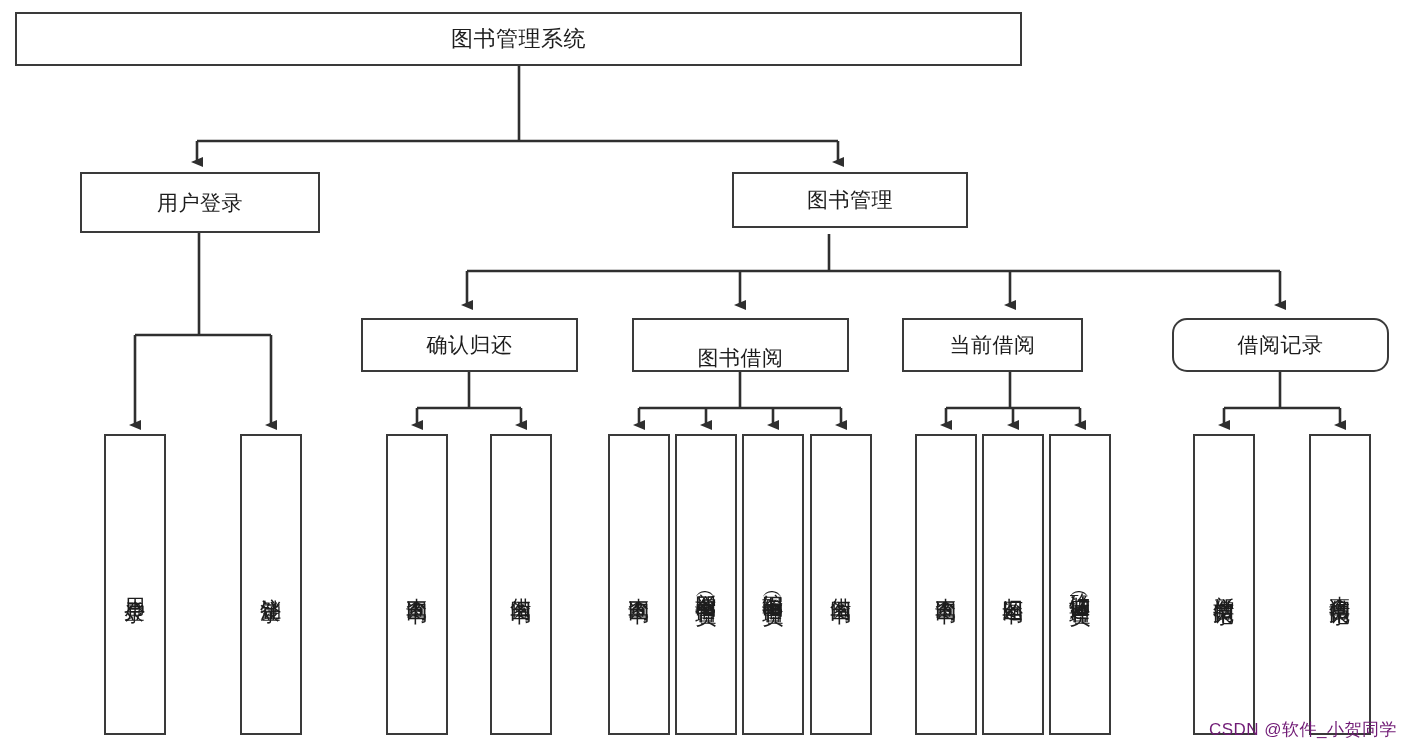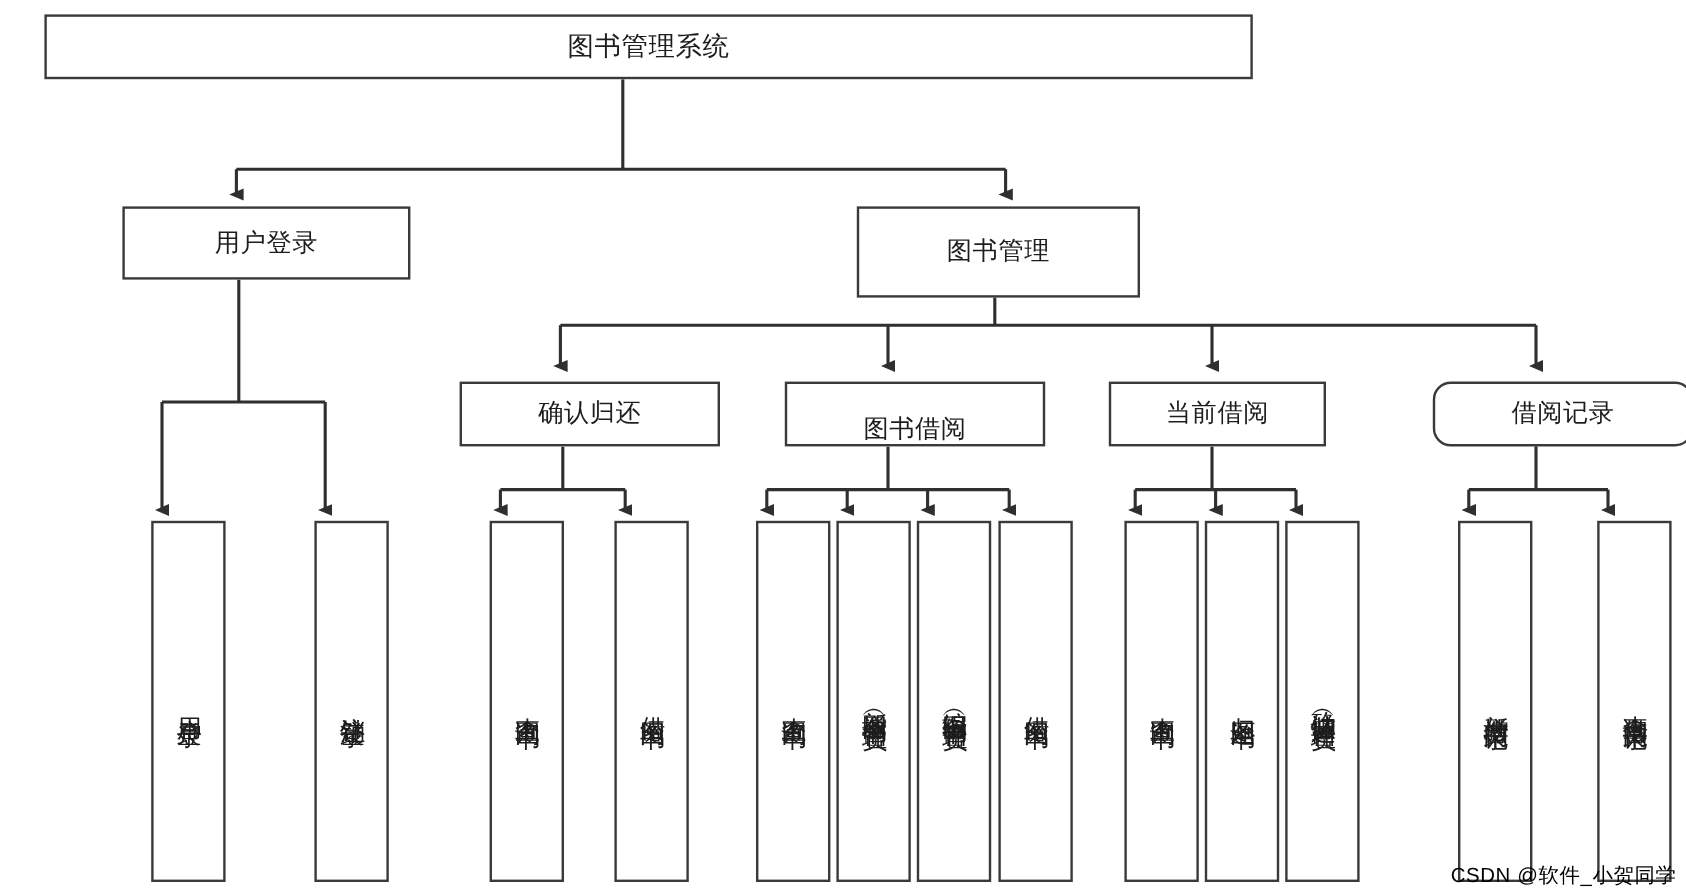--- a/index.html
+++ b/index.html
@@ -27,21 +27,20 @@
   .node {
     position: absolute;
     box-sizing: border-box;
     border: 2px solid #3a3a3a;
     background: #ffffff;
     display: flex;
     align-items: center;
     justify-content: center;
     color: #1d1d1d;
     z-index: 5;
-    margin-left: 22px;
   }
   .node .label {
     display: block;
     text-align: center;
     line-height: 1.12;
     letter-spacing: 0.5px;
   }
   .node.horizontal .label {
     writing-mode: horizontal-tb;
     font-size: 21px;
@@ -51,21 +50,21 @@
     text-orientation: upright;
     font-size: 21px;
     letter-spacing: 2px;
   }
   .node.root .label { font-size: 22px; }
   .watermark {
     position: absolute;
     right: 8px;
     bottom: 6px;
     font-size: 17px;
-    color: #000000;
+    color: #701a75;
     z-index: 9;
     white-space: nowrap;
     letter-spacing: 0.5px;
   }
 </style>
 </head>
 <body>
 
 <div id="canvas">
 
@@ -119,21 +118,21 @@
     </g>
   </svg>
 
   <div class="node horizontal root" style="left:15px; top:12px; width:1007px; height:54px;">
     <span class="label">图书管理系统</span>
   </div>
 
   <div class="node horizontal" style="left:80px; top:172px; width:240px; height:61px;">
     <span class="label">用户登录</span>
   </div>
-  <div class="node horizontal" style="left:692px; top:172px; width:236px; height:76px;">
+  <div class="node horizontal" style="left:732px; top:172px; width:236px; height:56px;">
     <span class="label">图书管理</span>
   </div>
 
   <div class="node horizontal" style="left:361px; top:318px; width:217px; height:54px;">
     <span class="label">确认归还</span>
   </div>
   <div class="node horizontal" style="left:632px; top:318px; width:217px; height:54px;align-items:flex-end;">
     <span class="label">图书借阅</span>
   </div>
   <div class="node horizontal" style="left:902px; top:318px; width:181px; height:54px;">

